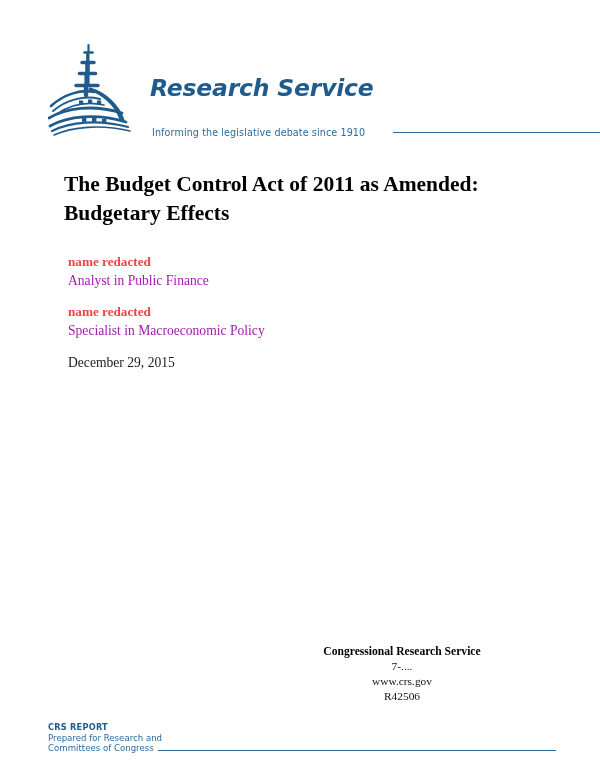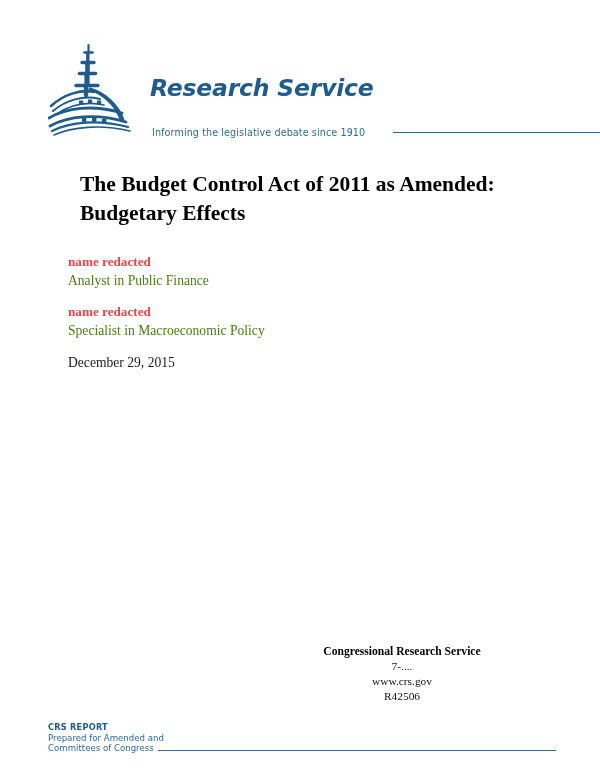--- a/index.html
+++ b/index.html
@@ -64,21 +64,21 @@
     left: 345px;
     top: 92px;
     width: 210px;
     height: 0;
     border-top: 1.4px solid #2c6b9e;
   }
 
   
   .doc-title {
     position: absolute;
-    left: 80px;
+    left: 64px;
     top: 170px;
     width: 470px;
     font-family: "Liberation Serif", serif;
     font-weight: bold;
     font-size: 21.5px;
     line-height: 29px;
     color: #000000;
   }
 
   
@@ -95,21 +95,21 @@
     font-family: "Liberation Serif", serif;
     font-weight: bold;
     font-size: 13.2px;
     line-height: 18px;
     color: #ef4444;
   }
   .author-role {
     font-family: "Liberation Serif", serif;
     font-size: 13.6px;
     line-height: 19px;
-    color: #4d7c0f;
+    color: #a21caf;
   }
   .doc-date {
     margin-top: 6px;
     font-family: "Liberation Serif", serif;
     font-size: 13.6px;
     line-height: 19px;
     color: #1a1a1a;
   }
 
   
@@ -239,18 +239,18 @@
 
   <div class="imprint">
     <div class="imprint-org">Congressional Research Service</div>
     <div class="imprint-line">7-....</div>
     <div class="imprint-line">www.crs.gov</div>
     <div class="imprint-line">R42506</div>
   </div>
 
   <div class="footer">
     <div class="footer-heading">CRS REPORT</div>
-    <div class="footer-sub">Prepared for Amended and</div>
+    <div class="footer-sub">Prepared for Research and</div>
     <div class="footer-sub">Committees of Congress</div>
     <div class="footer-rule"></div>
   </div>
 
 </div>
 
 </body></html>

